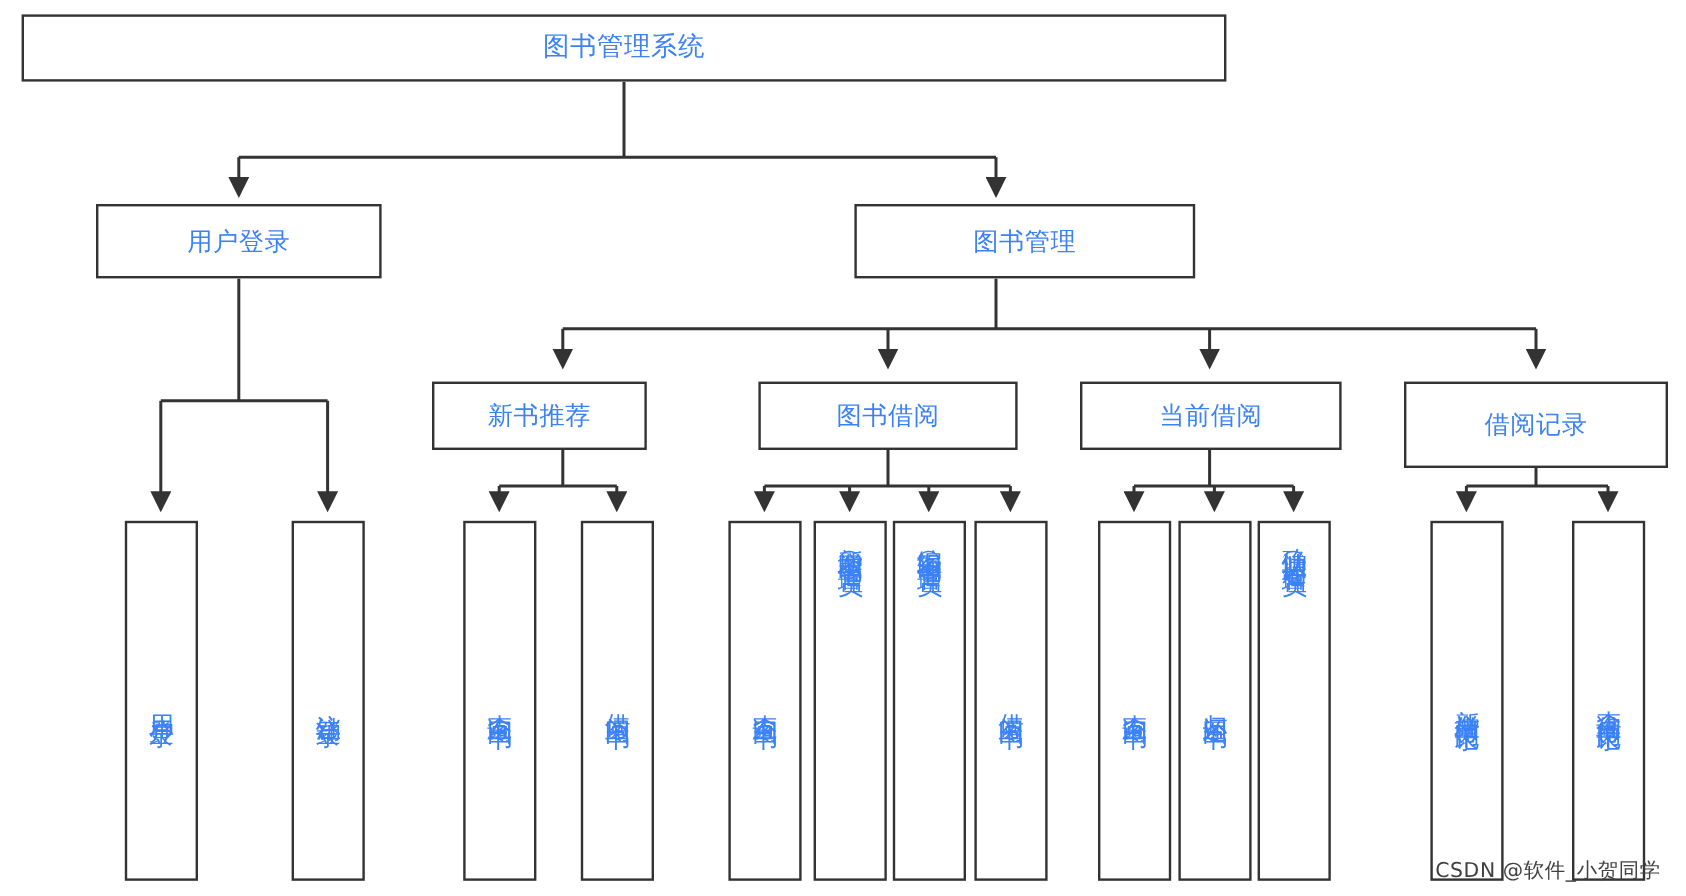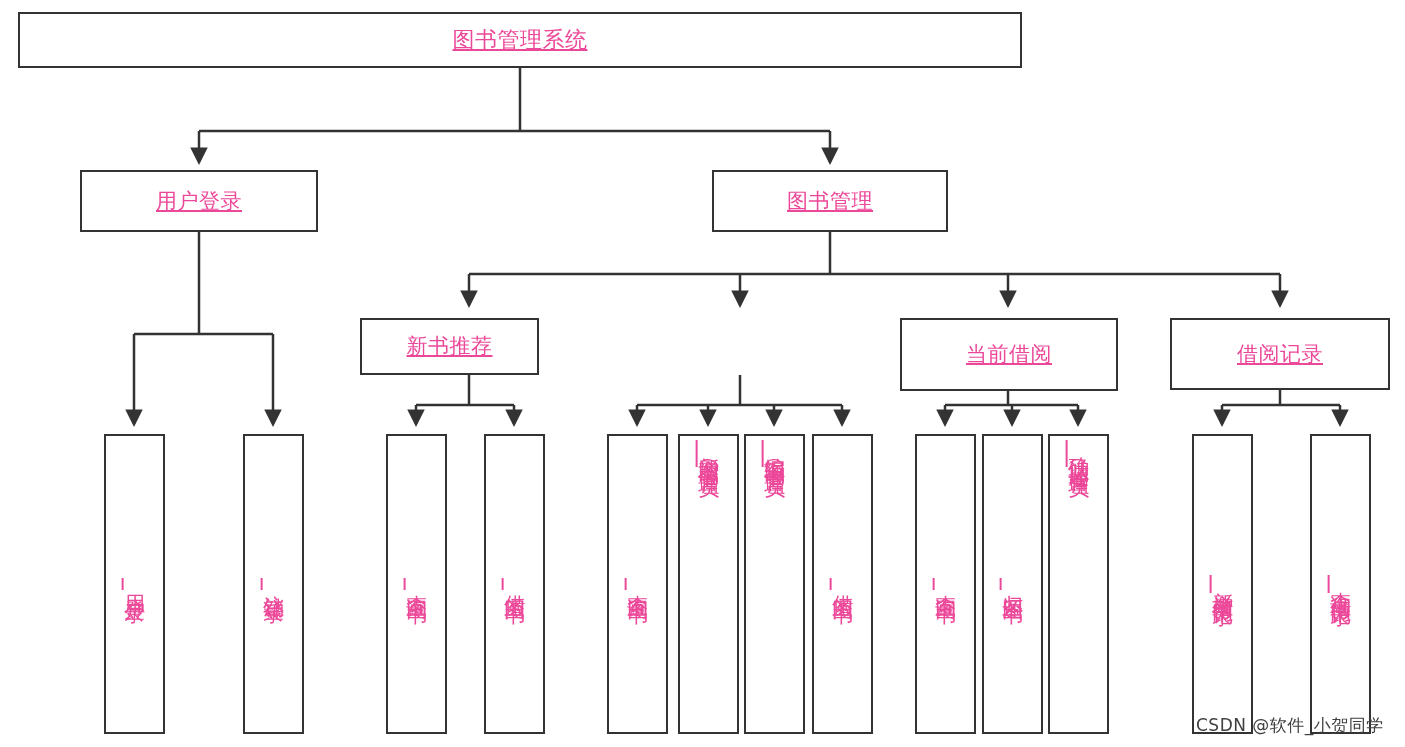--- a/index.html
+++ b/index.html
@@ -28,26 +28,25 @@
   .node {
     position: absolute;
     box-sizing: border-box;
     background: #ffffff;
     border: 2.5px solid #333333;
     display: flex;
     align-items: center;
     justify-content: center;
   }
   .node .label {
-    color: #ec4899;
+    color: #3b82f6;
     text-align: center;
     line-height: 1.18;
     letter-spacing: 0.5px;
     white-space: nowrap;
-    text-decoration: underline;
   }
   .node.horiz .label {
     font-size: 21px;
   }
   .node.root .label {
     font-size: 22px;
   }
   .node.vert {
     align-items: flex-start;
     justify-content: center;
@@ -138,28 +137,31 @@
     </g>
   </svg>
 
   <div class="node root horiz" style="left:18px; top:12px; width:1004px; height:56px;">
     <span class="label">图书管理系统</span>
   </div>
 
   <div class="node horiz" style="left:80px; top:170px; width:238px; height:62px;">
     <span class="label">用户登录</span>
   </div>
-  <div class="node horiz" style="left:712px; top:170px; width:236px; height:62px;">
+  <div class="node horiz" style="left:712px; top:170px; width:284px; height:62px;">
     <span class="label">图书管理</span>
   </div>
 
   <div class="node horiz" style="left:360px; top:318px; width:179px; height:57px;">
     <span class="label">新书推荐</span>
   </div>
-  <div class="node horiz" style="left:900px; top:318px; width:218px; height:73px;">
+  <div class="node horiz" style="left:632px; top:318px; width:216px; height:57px;">
+    <span class="label">图书借阅</span>
+  </div>
+  <div class="node horiz" style="left:900px; top:318px; width:218px; height:57px;">
     <span class="label">当前借阅</span>
   </div>
   <div class="node horiz" style="left:1170px; top:318px; width:220px; height:72px;">
     <span class="label">借阅记录</span>
   </div>
 
   <div class="node vert middle" style="left:104px; top:434px; width:61px; height:300px;">
     <span class="label">用户登录</span>
   </div>
   <div class="node vert middle" style="left:243px; top:434px; width:61px; height:300px;">

